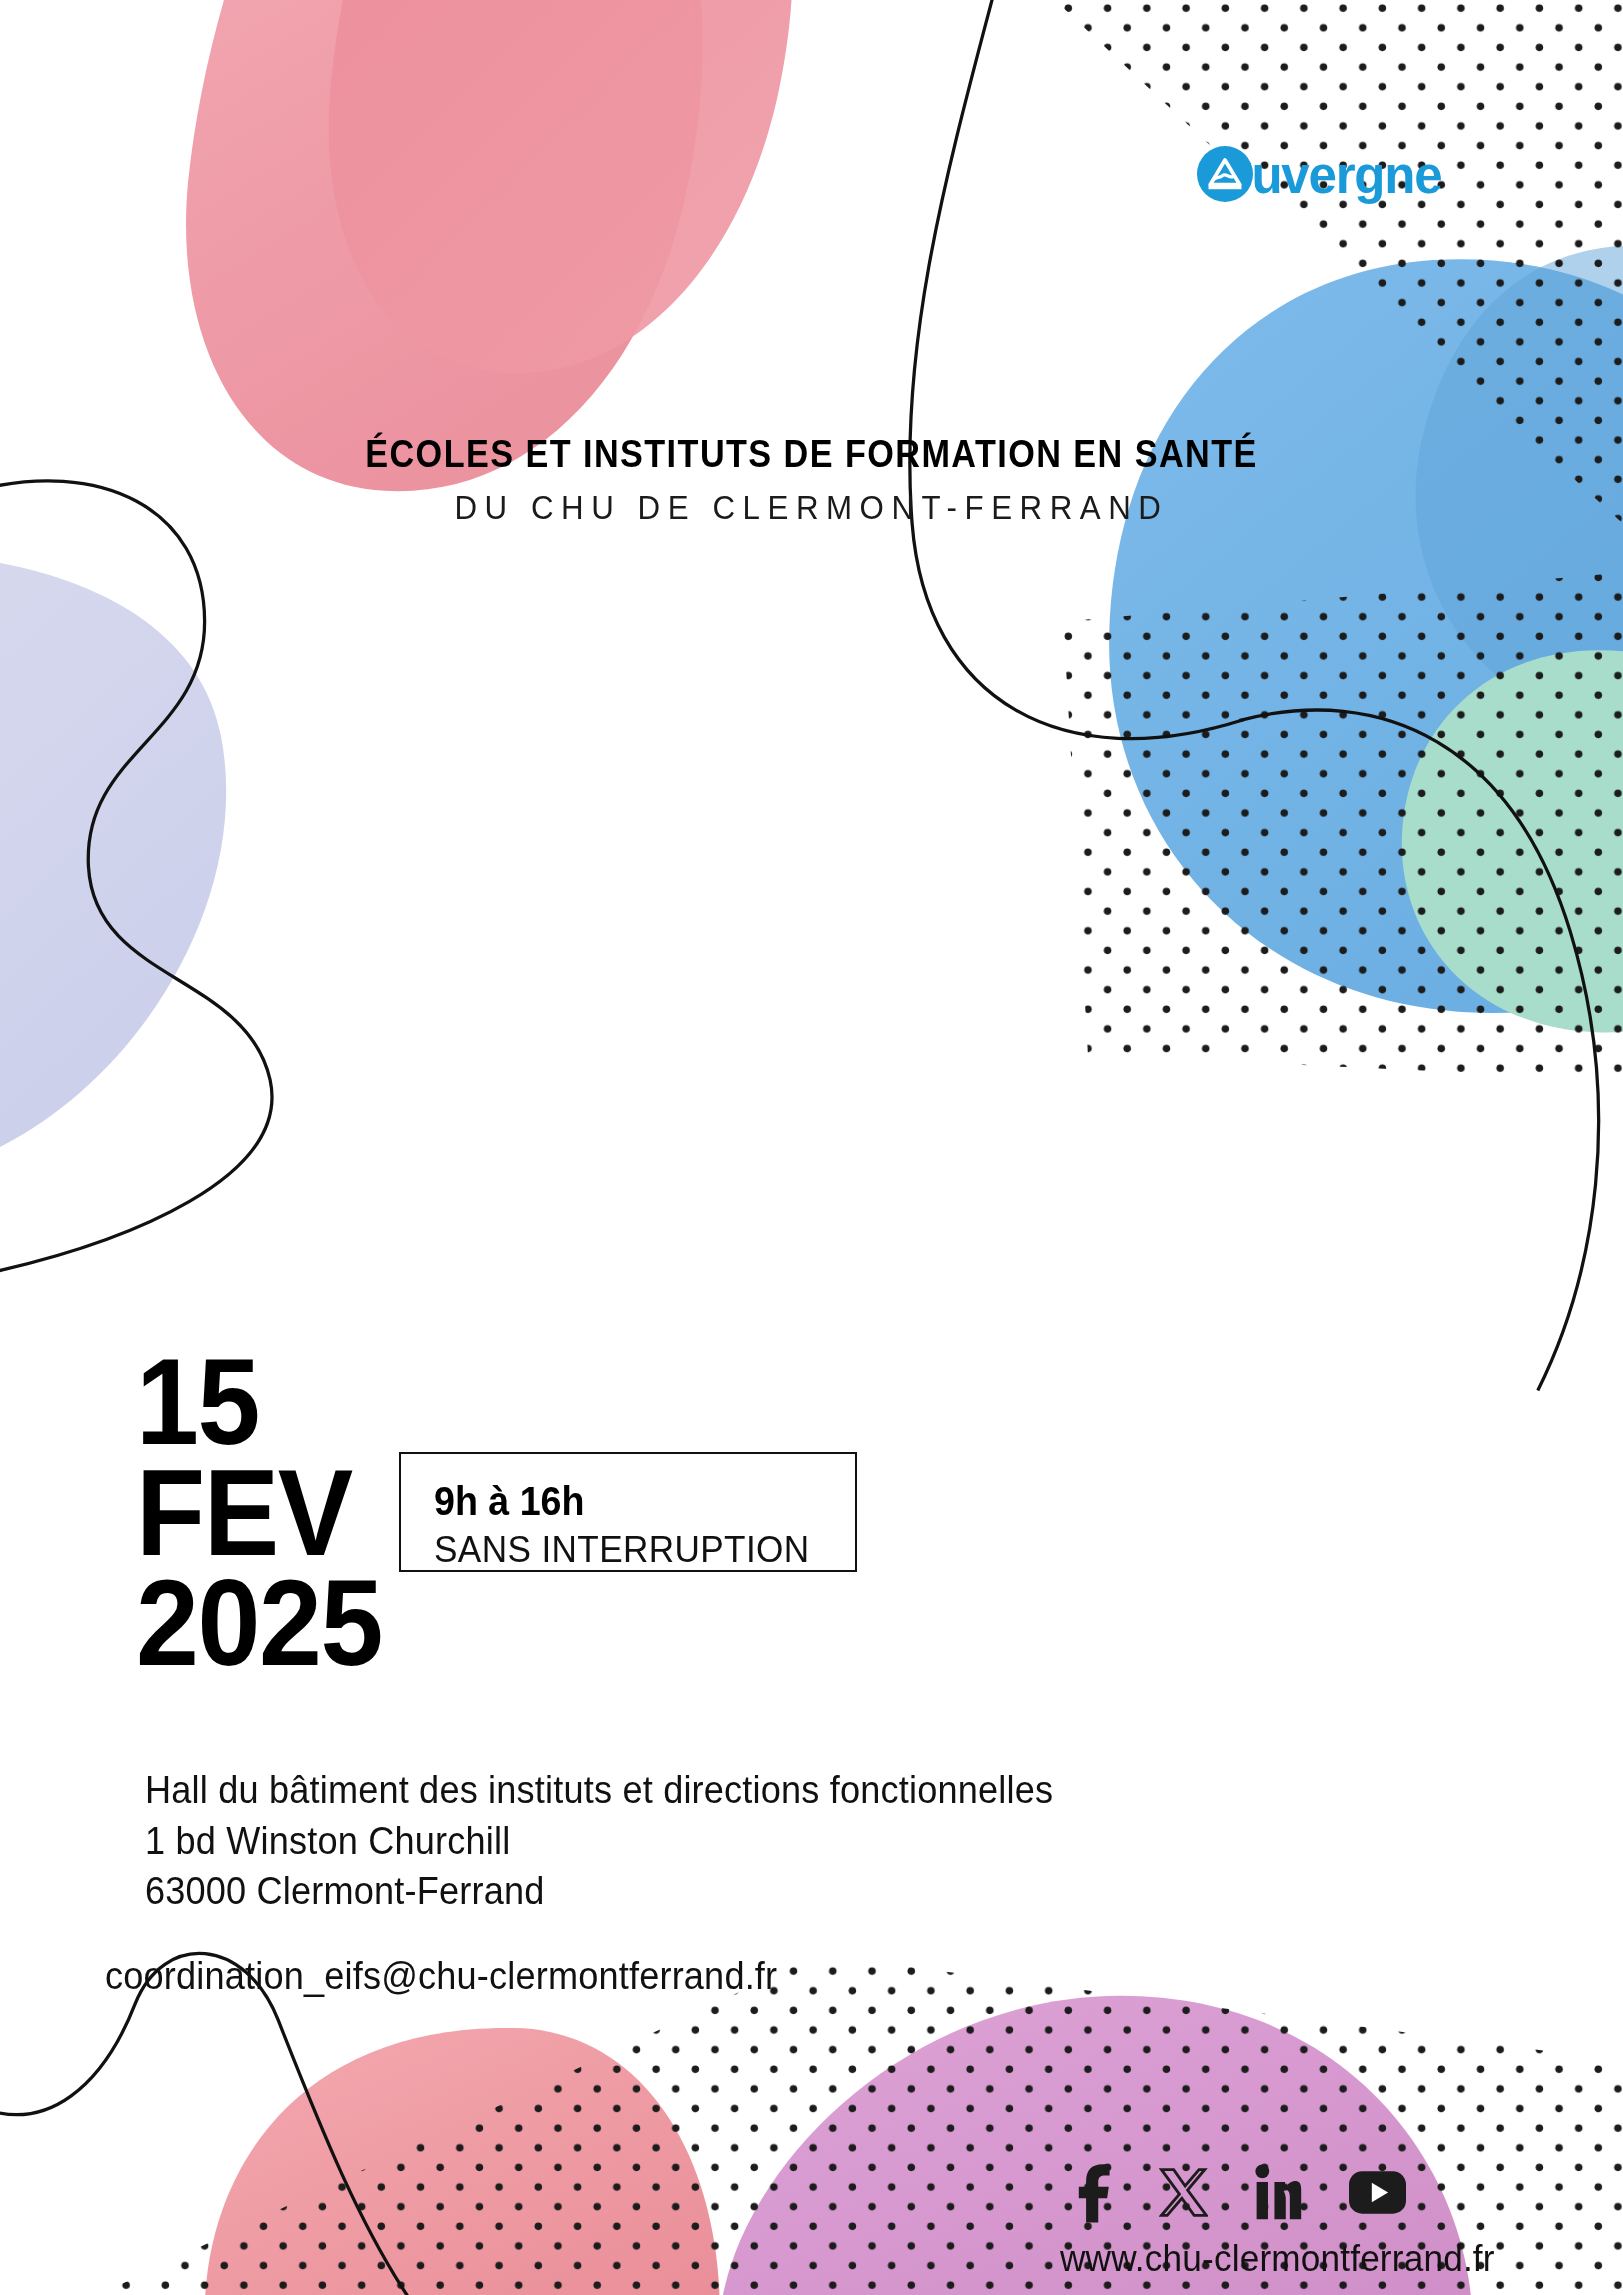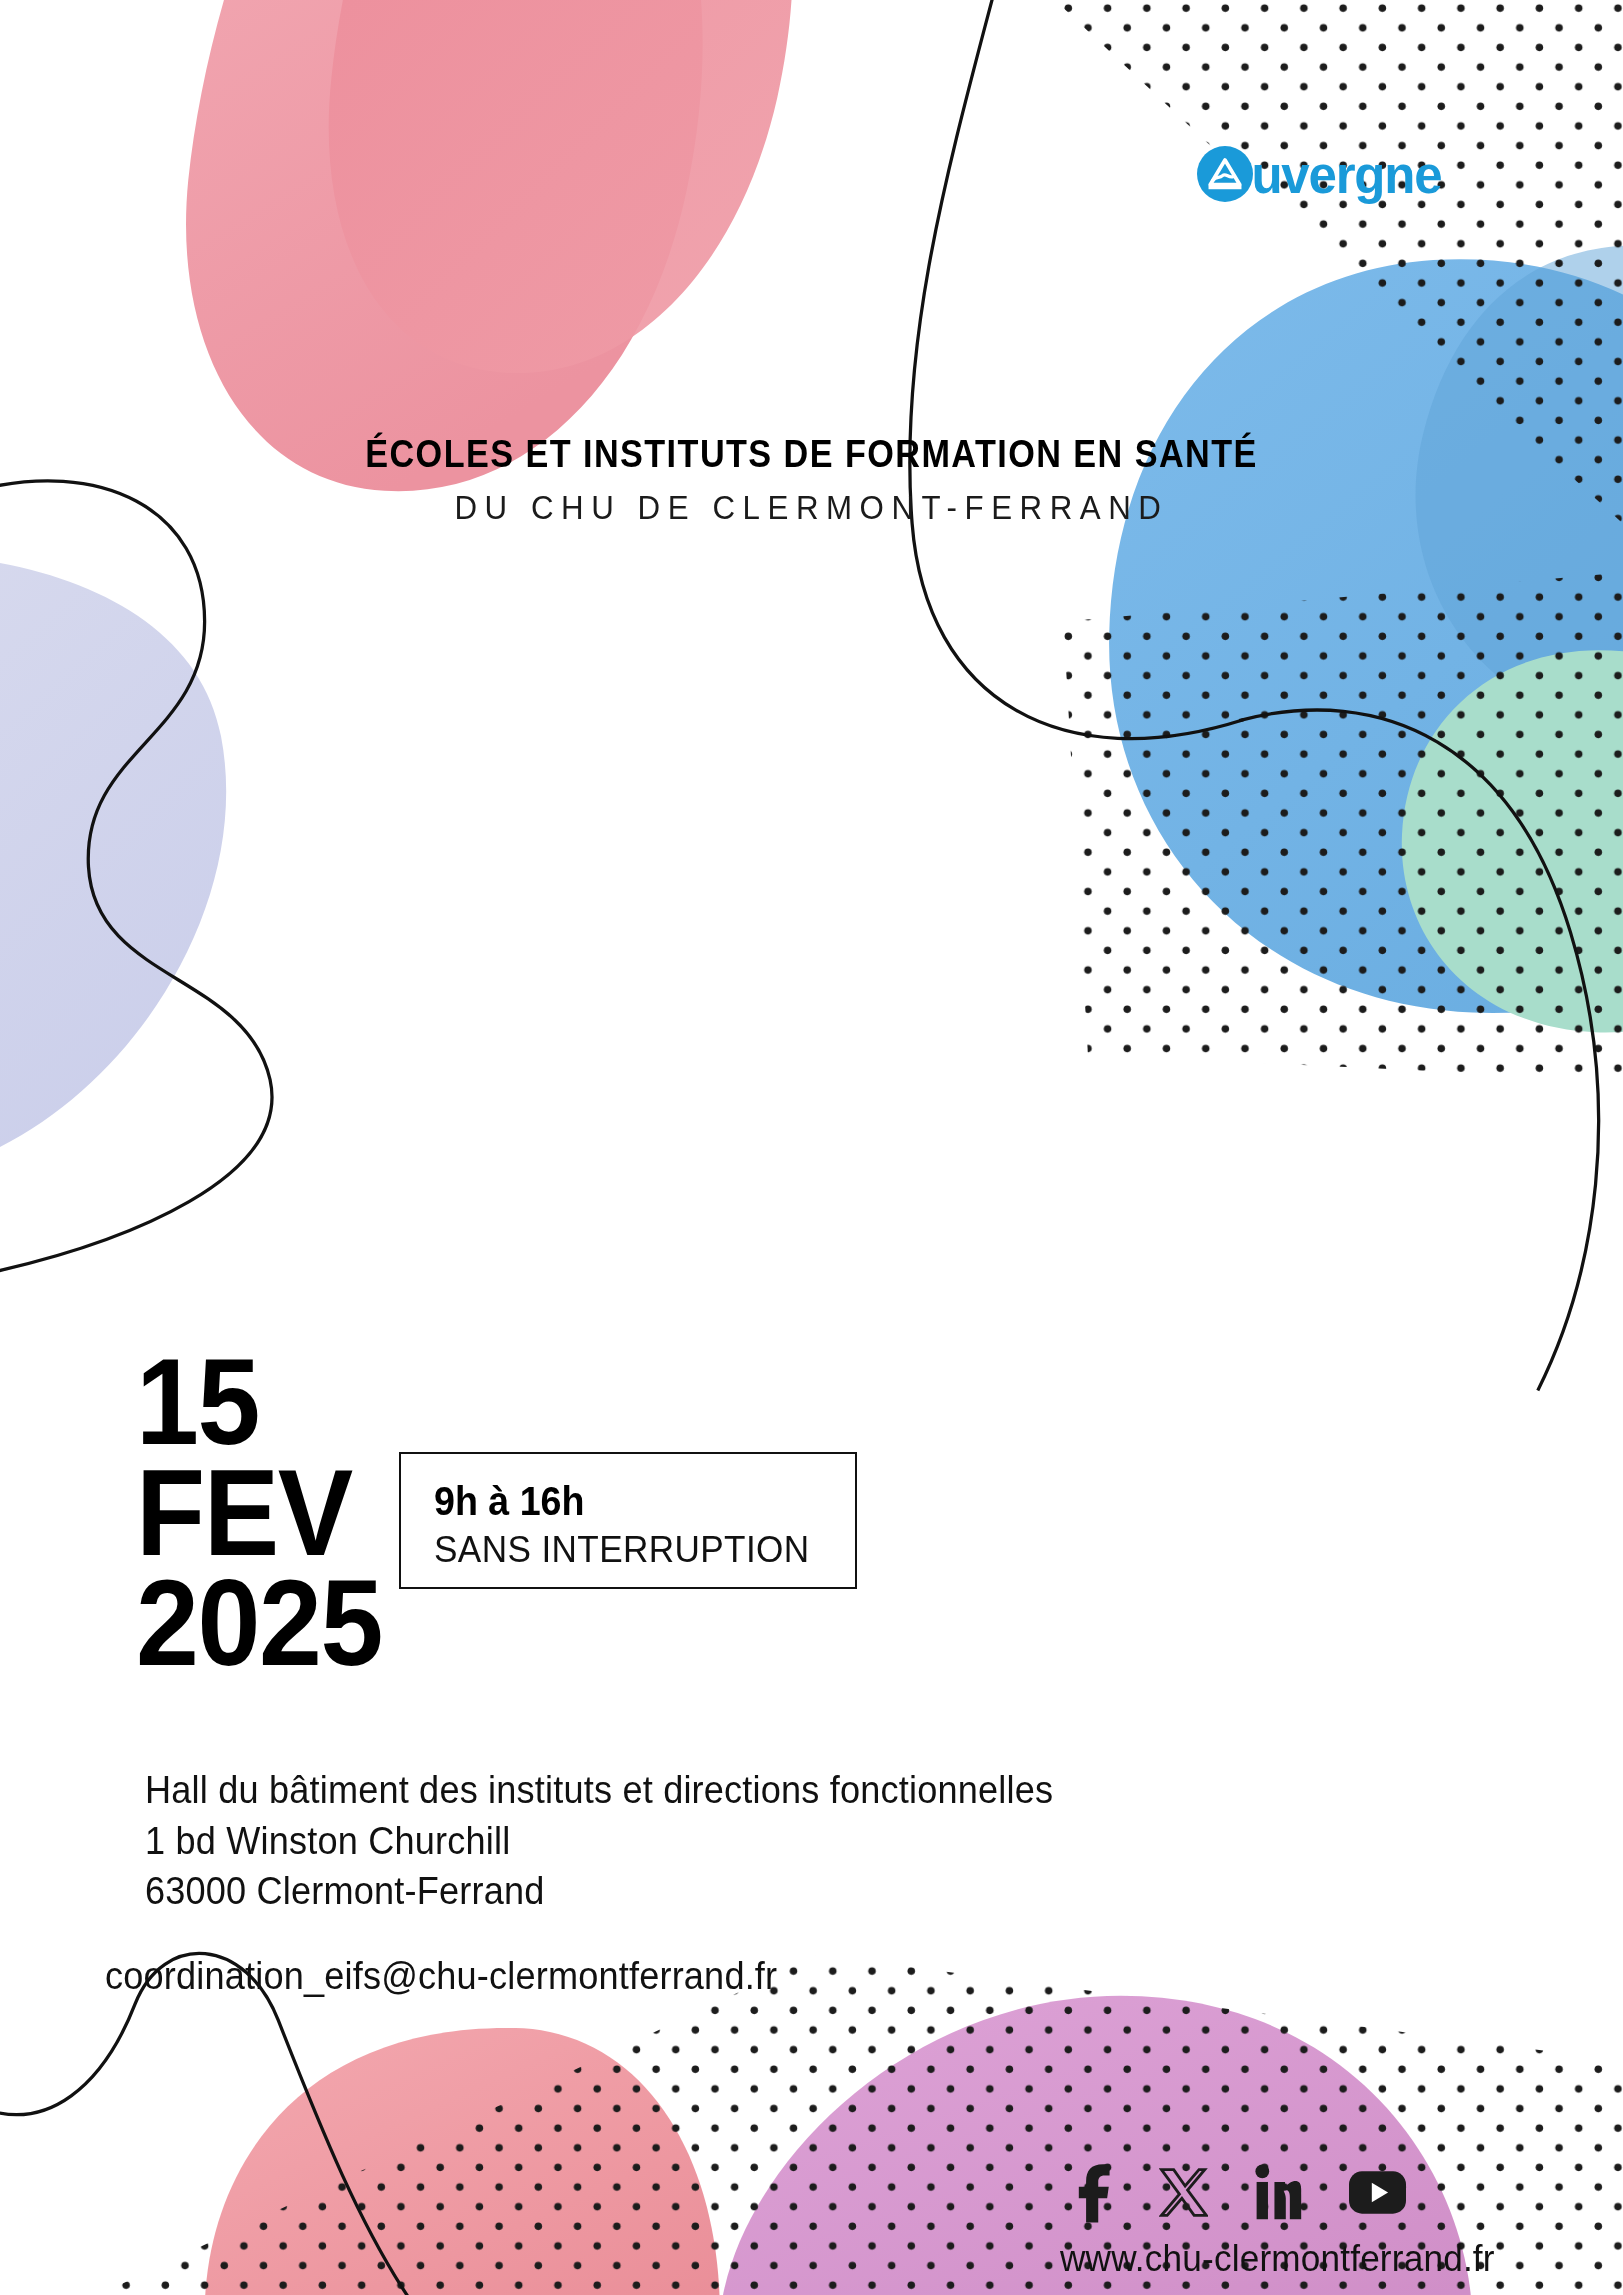--- a/index.html
+++ b/index.html
@@ -121,21 +121,21 @@
     color:#000;
     letter-spacing:-1.6px;
     transform:scaleX(0.92);
     transform-origin:left center;
   }
   #hours-box{
     position:absolute;
     left:399px;
     top:1452px;
     width:458px;
-    height:137px;
+    height:120px;
     border:2.5px solid #111;
     box-sizing:border-box;
     background:rgba(255,255,255,0);
   }
   #hours-main{
     font-family:"Liberation Sans", sans-serif;
     font-weight:bold;
     font-size:40px;
     color:#000;
     margin:25px 0 0 33px;

